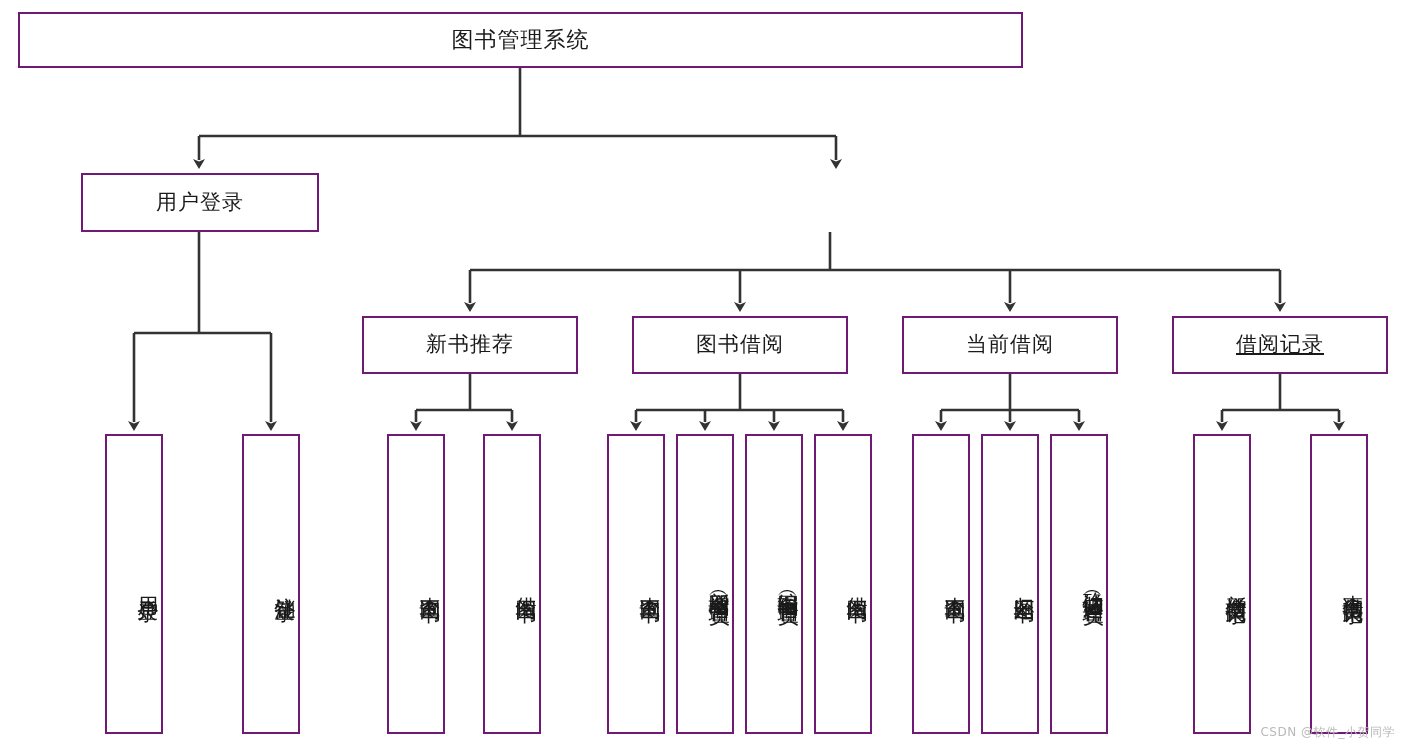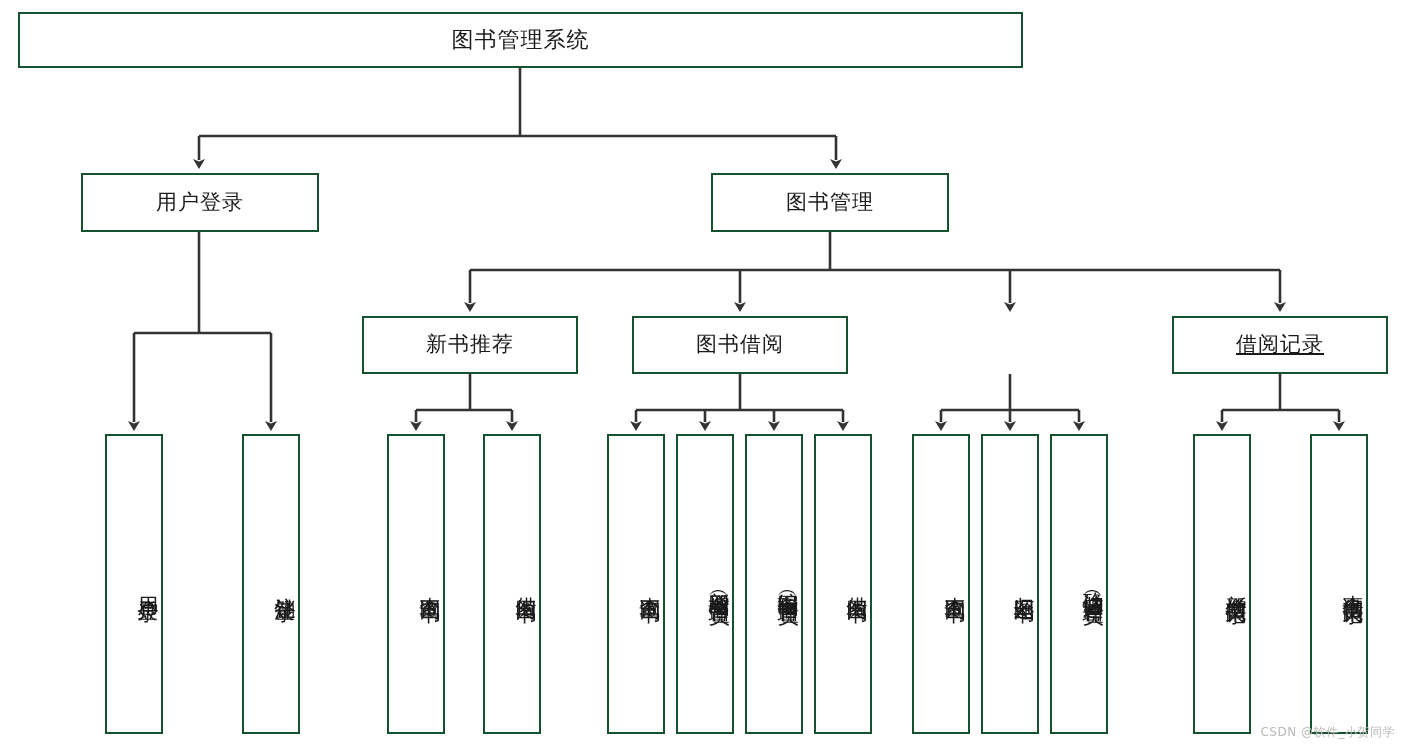--- a/index.html
+++ b/index.html
@@ -23,21 +23,21 @@
     left: 0;
     top: 0;
     width: 1405px;
     height: 747px;
     pointer-events: none;
   }
   .node {
     position: absolute;
     box-sizing: border-box;
     background: #ffffff;
-    border: 2px solid #14532d;
+    border: 2px solid #701a75;
     display: flex;
     align-items: center;
     justify-content: center;
     color: #1a1a1a;
     text-align: center;
   }
   .node.horizontal {
     font-size: 21px;
     line-height: 1.2;
     letter-spacing: 1px;
@@ -126,29 +126,29 @@
     </g>
   </svg>
 
   <div class="node horizontal root" style="left:18px; top:12px; width:1005px; height:56px;">
     <span class="label">图书管理系统</span>
   </div>
 
   <div class="node horizontal" style="left:81px; top:173px; width:238px; height:59px;">
     <span class="label">用户登录</span>
   </div>
-  <div class="node horizontal" style="left:711px; top:173px; width:238px; height:59px;">
-    <span class="label">图书管理</span>
-  </div>
 
   <div class="node horizontal" style="left:362px; top:316px; width:216px; height:58px;">
     <span class="label">新书推荐</span>
   </div>
   <div class="node horizontal" style="left:632px; top:316px; width:216px; height:58px;">
     <span class="label">图书借阅</span>
+  </div>
+  <div class="node horizontal" style="left:902px; top:316px; width:216px; height:58px;">
+    <span class="label">当前借阅</span>
   </div>
   <div class="node horizontal" style="left:1172px; top:316px; width:216px; height:58px;text-decoration:underline;">
     <span class="label">借阅记录</span>
   </div>
 
   <div class="node vertical" style="left:105px; top:434px; width:58px; height:300px;">
     <span class="label">用户登录</span>
   </div>
   <div class="node vertical" style="left:242px; top:434px; width:58px; height:300px;">
     <span class="label">注销登录</span>

